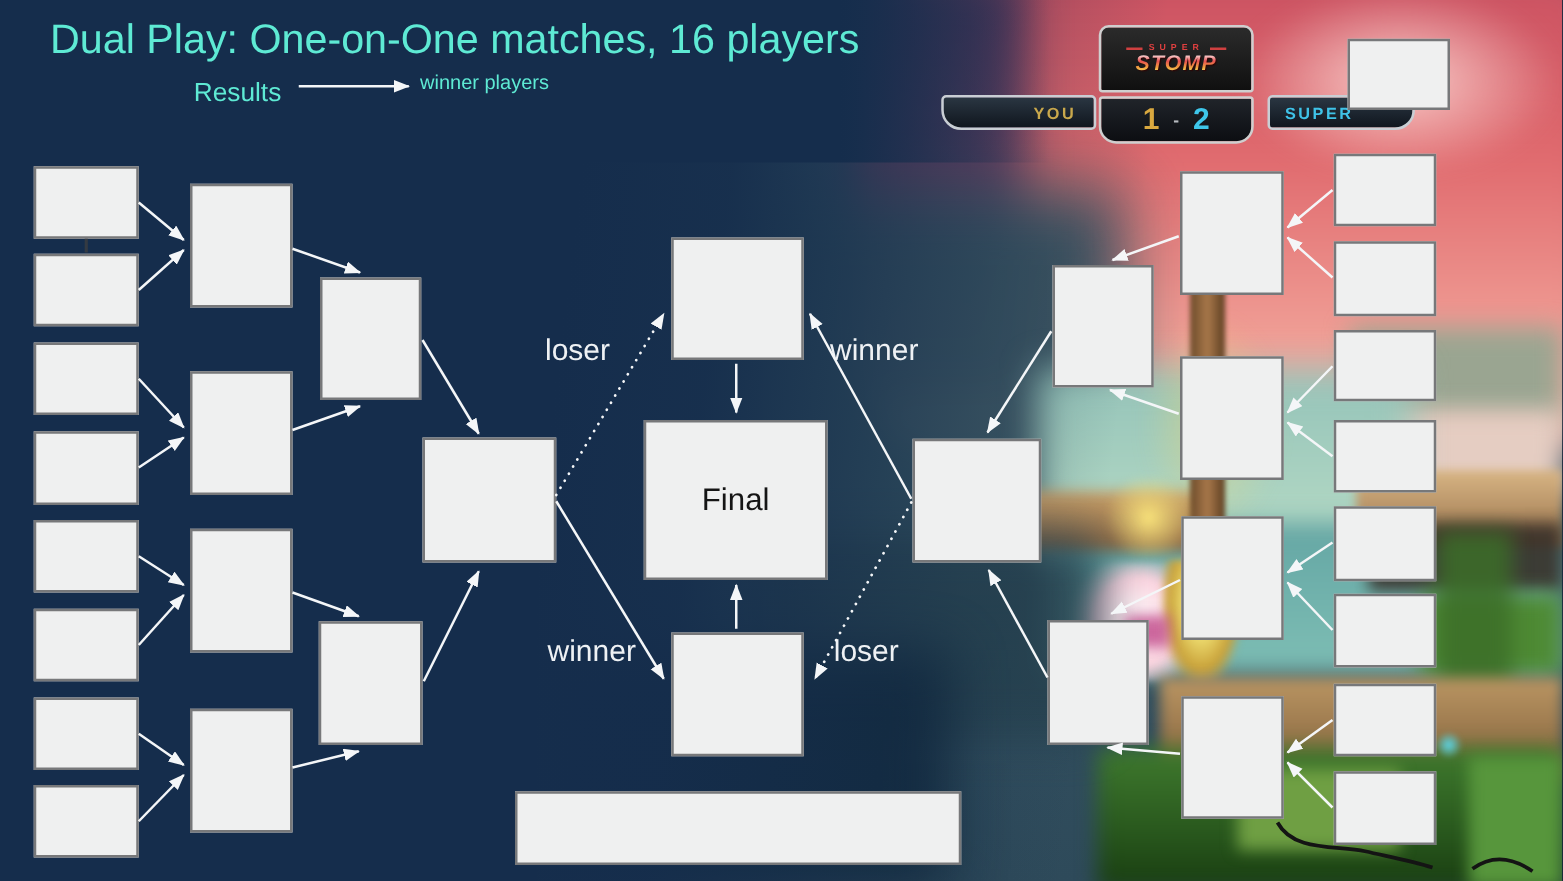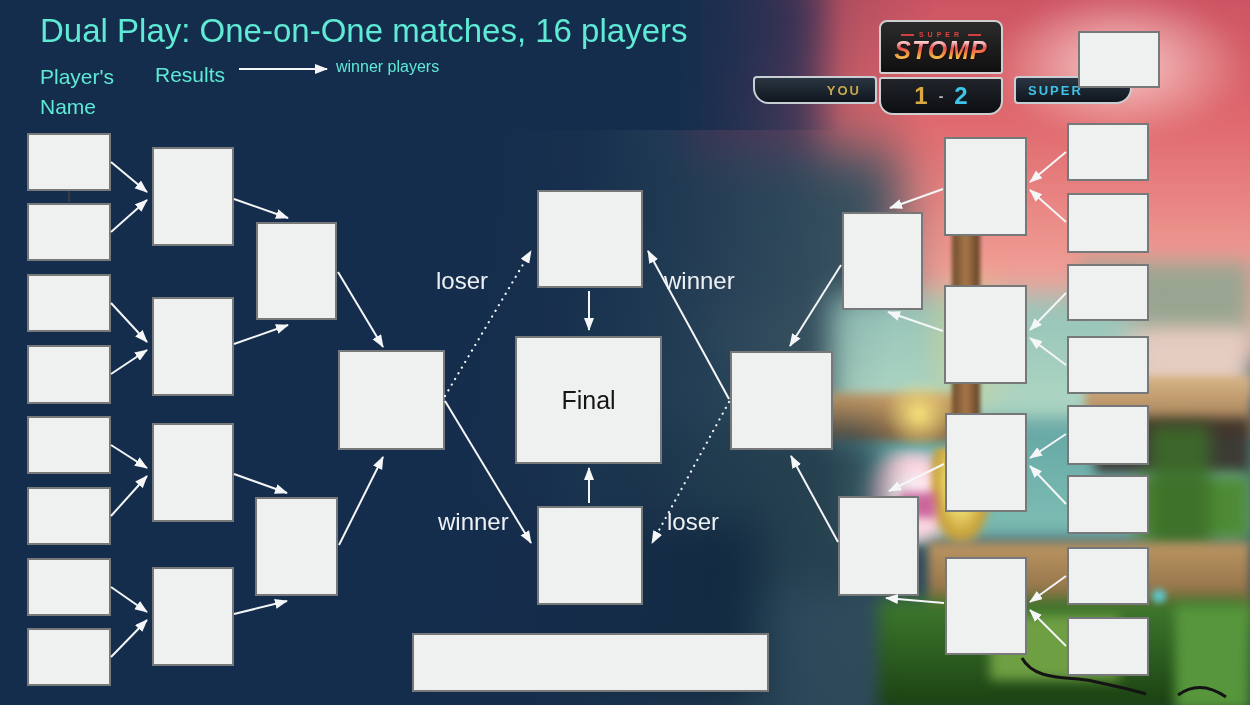--- a/index.html
+++ b/index.html
@@ -20,21 +20,21 @@
   .badge{height:28px;border:2px solid #c9ced4;display:flex;align-items:center;
     background:linear-gradient(180deg,#2a3642,#10161e);font-weight:bold;font-size:13px;letter-spacing:2px;}
   #you-badge{left:753px;top:76px;width:124px;border-radius:4px 4px 4px 16px;justify-content:flex-end;padding-right:14px;color:#c9a84c;}
   #other-badge{left:1014px;top:76px;width:118px;border-radius:4px 4px 16px 4px;justify-content:flex-start;padding-left:12px;color:#3fc3e8;}
   #stomp-panel{left:879px;top:20px;width:124px;display:flex;flex-direction:column;gap:3px;}
   .logo-box{height:54px;background:linear-gradient(180deg,#2b2b2b,#101010);border:2px solid #cfcfcf;border-radius:8px 8px 3px 3px;
     display:flex;flex-direction:column;align-items:center;justify-content:center;box-sizing:border-box;}
   .super-row{display:flex;align-items:center;gap:5px;}
   .super-row .dash{width:13px;height:2px;background:#d04040;}
   .super-txt{color:#e04040;font-size:7px;font-weight:bold;letter-spacing:4px;}
-  .stomp-txt{font-size:25px;font-weight:900;font-style:italic;letter-spacing:1px;line-height:1;
+  .stomp-txt{font-size:17px;font-weight:900;font-style:italic;letter-spacing:1px;line-height:1;
     background:linear-gradient(180deg,#ffffff 5%,#e85050 40%,#f0a040 70%,#f8e868 95%);
     -webkit-background-clip:text;background-clip:text;color:transparent;
     filter:drop-shadow(1px 1px 0 #2a0808);}
   .score-box{height:38px;background:linear-gradient(180deg,#20242a,#0c0e12);border:2px solid #cfcfcf;border-radius:3px 3px 14px 14px;
     display:flex;align-items:center;justify-content:center;gap:11px;box-sizing:border-box;font-weight:900;font-size:24px;}
   .score-left{color:#d9a83f;}.score-sep{color:#b8bcc0;font-size:14px;font-weight:bold;}.score-right{color:#3ec6ea;}
   
   #boxes-layer{position:absolute;inset:0;z-index:40;}
   .bx{position:absolute;background:#eff0f0;border:2px solid #77787a;box-sizing:border-box;
     display:flex;align-items:center;justify-content:center;}
@@ -155,22 +155,20 @@
       <div class="bx" style="left: 1067px; top: 336px; width: 82px; height: 58px;"></div>
       <div class="bx" style="left: 1067px; top: 405px; width: 82px; height: 60px;"></div>
       <div class="bx" style="left: 1067px; top: 475px; width: 82px; height: 59px;"></div>
       <div class="bx" style="left: 1067px; top: 547px; width: 82px; height: 58px;"></div>
       <div class="bx" style="left: 1067px; top: 617px; width: 82px; height: 59px;"></div>
       <div class="bx" style="left: 1078px; top: 31px; width: 82px; height: 57px;"></div>
       <div class="bx" style="left: 412px; top: 633px; width: 357px; height: 59px;"></div>
     </div>
 
   <div class="lbl title">Dual Play: One-on-One matches, 16 players</div>
-  <div class="lbl players-name">Player's
-Name</div>
   <div class="lbl results">Results</div>
   <div class="lbl winner-proceeds">winner players</div>
   <div class="lbl flow loser-top">loser</div>
   <div class="lbl flow winner-top">winner</div>
   <div class="lbl flow winner-bottom">winner</div>
   <div class="lbl flow loser-bottom">loser</div>
 
   <svg id="arrows" width="1250" height="705">
     <defs>
       <marker id="ah" markerUnits="userSpaceOnUse" markerWidth="14" markerHeight="12" refX="12" refY="5" orient="auto">

